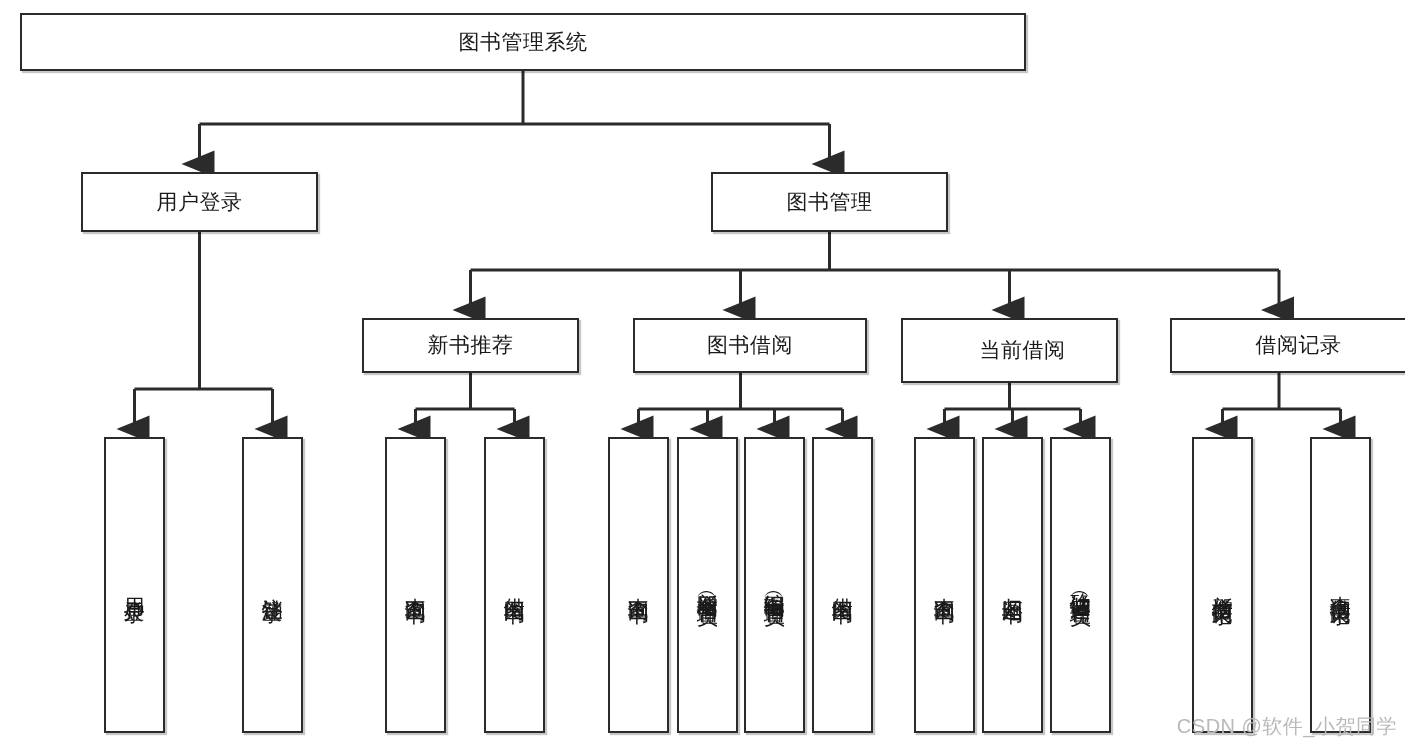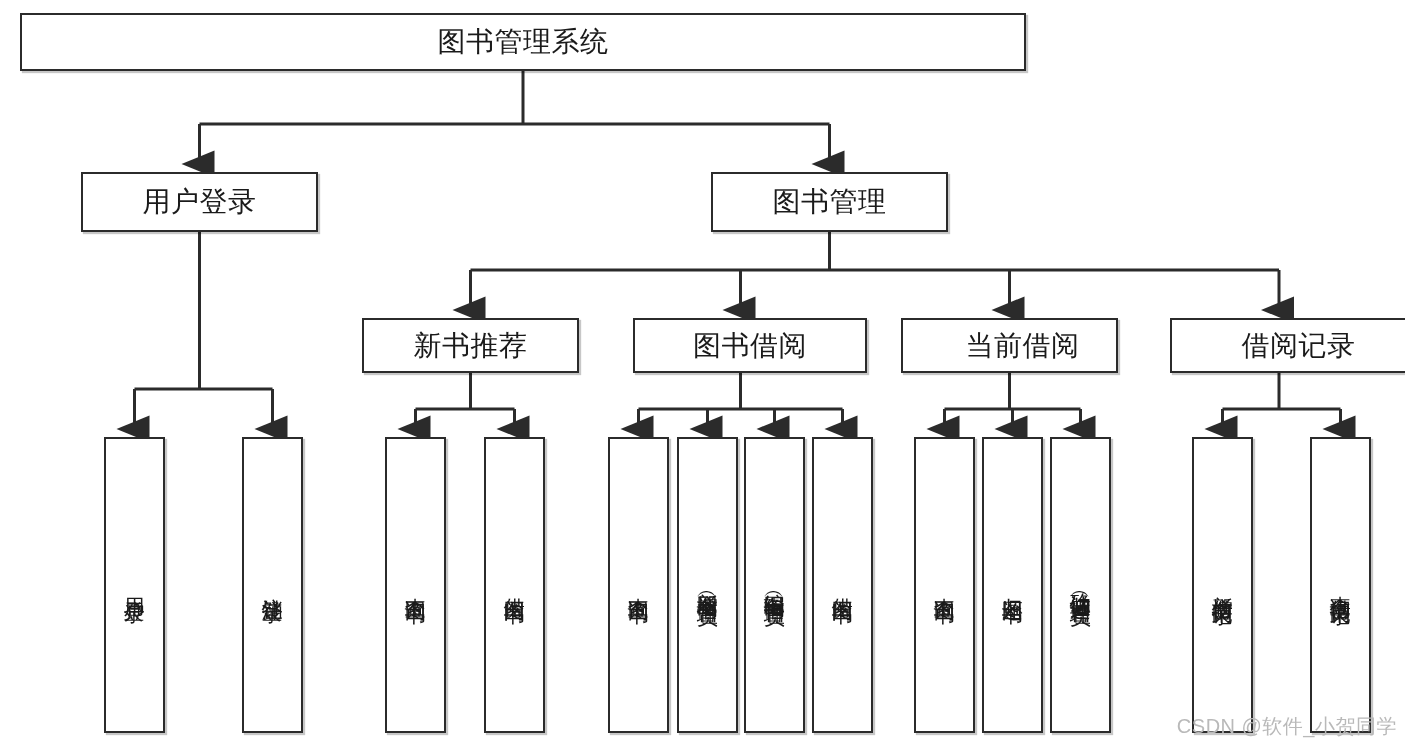--- a/index.html
+++ b/index.html
@@ -30,21 +30,21 @@
     box-sizing: border-box;
     background: #ffffff;
     border: 2px solid #2b2b2b;
     display: flex;
     align-items: center;
     justify-content: center;
     box-shadow: 2px 2px 1px rgba(0,0,0,0.22);
   }
   .node .label {
     color: #1a1a1a;
-    font-size: 28px;
+    font-size: 21px;
     line-height: 1.05;
     letter-spacing: 0.5px;
     white-space: nowrap;
   }
   .node.vert .label {
     writing-mode: vertical-rl;
     text-orientation: upright;
     font-size: 21px;
     line-height: 1.12;
     letter-spacing: 2px;
@@ -117,21 +117,21 @@
       </div>
       <div class="node" style="left: 711px; top: 172px; width: 237px; height: 60px; align-items: center;">
         <span class="label">图书管理</span>
       </div>
       <div class="node" style="left: 362px; top: 318px; width: 217px; height: 55px; font-family: Liberation Serif, serif;">
         <span class="label">新书推荐</span>
       </div>
       <div class="node" style="left: 633px; top: 318px; width: 234px; height: 55px;">
         <span class="label">图书借阅</span>
       </div>
-      <div class="node" style="left: 901px; top: 318px; width: 217px; height: 55px; padding-left: 26px;">
+      <div class="node" style="left: 901px; top: 318px; width: 217px; height: 65px; padding-left: 26px;">
         <span class="label">当前借阅</span>
       </div>
       <div class="node" style="left: 1170px; top: 318px; width: 257px; height: 55px;">
         <span class="label">借阅记录</span>
       </div>
       <div class="node vert" style="left: 104px; top: 437px; width: 61px; height: 296px;">
         <span class="label">用户登录</span>
       </div>
       <div class="node vert" style="left: 242px; top: 437px; width: 61px; height: 296px;">
         <span class="label">注销登录</span>

